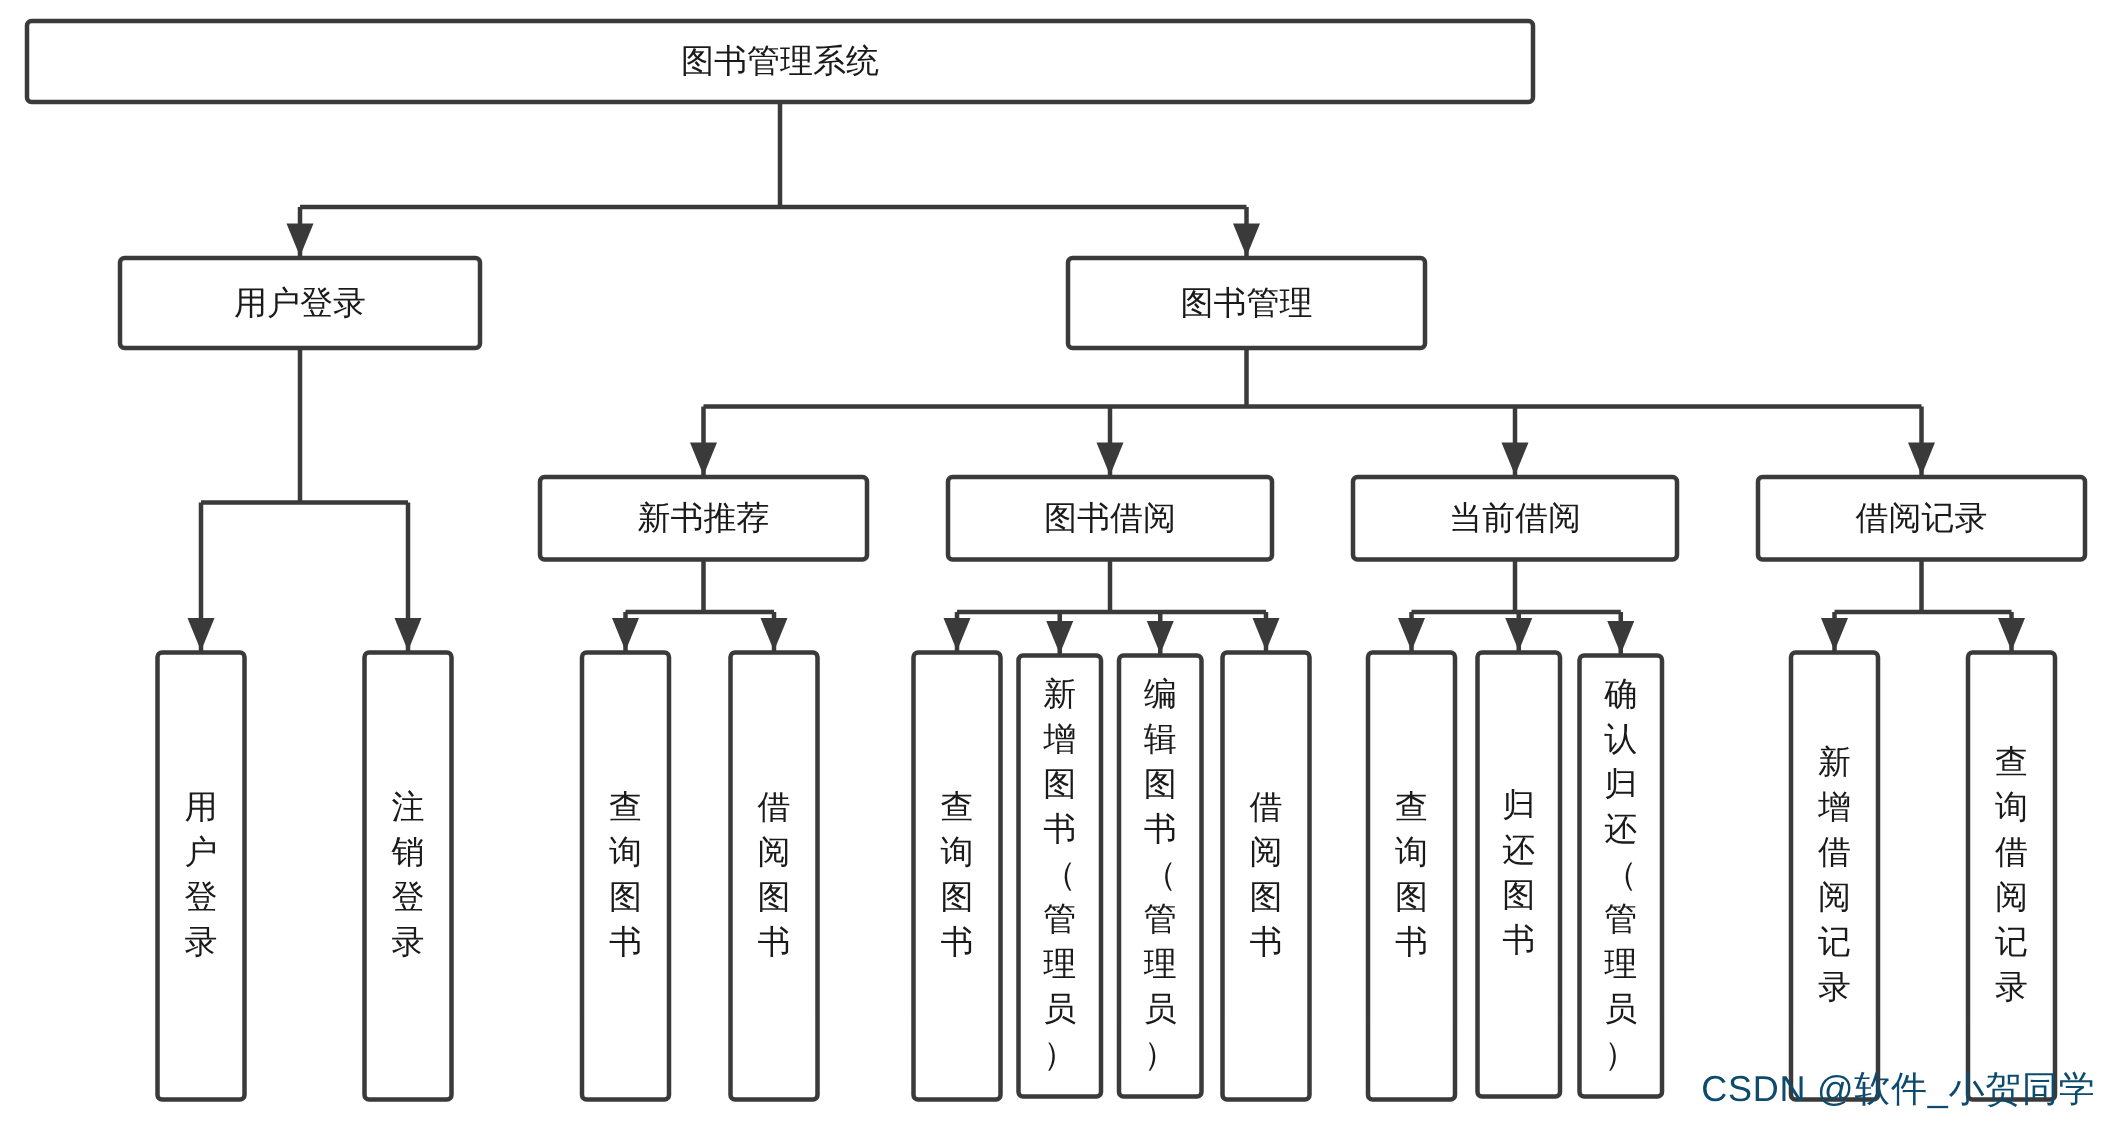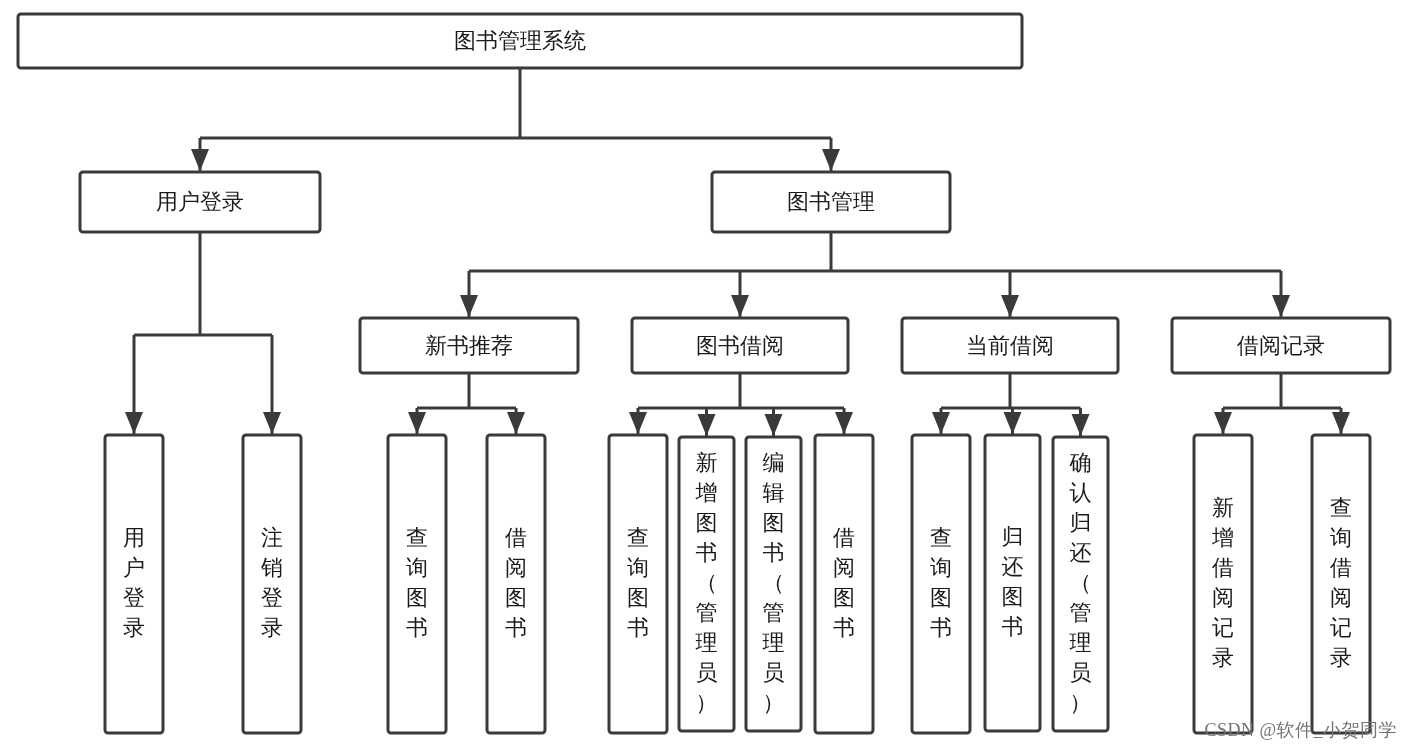--- a/index.html
+++ b/index.html
@@ -47,23 +47,23 @@
     stroke-linecap: butt;
   }
   .arrowhead {
     fill: #3a3a3a;
     stroke: none;
   }
   .watermark {
     position: absolute;
     right: 8px;
     bottom: 5px;
-    color: #737373;
-    font-size: 18px;
-    font-family: Liberation Serif, serif;
+    color: #0c4a6e;
+    font-size: 24px;
+    font-family: Liberation Sans, sans-serif;
     white-space: nowrap;
     pointer-events: none;
     letter-spacing: 0.5px;
   }
 </style>
 </head>
 <body>
 
 <svg id="diagram" viewBox="0 0 1405 747">
   <g id="edges-layer">

